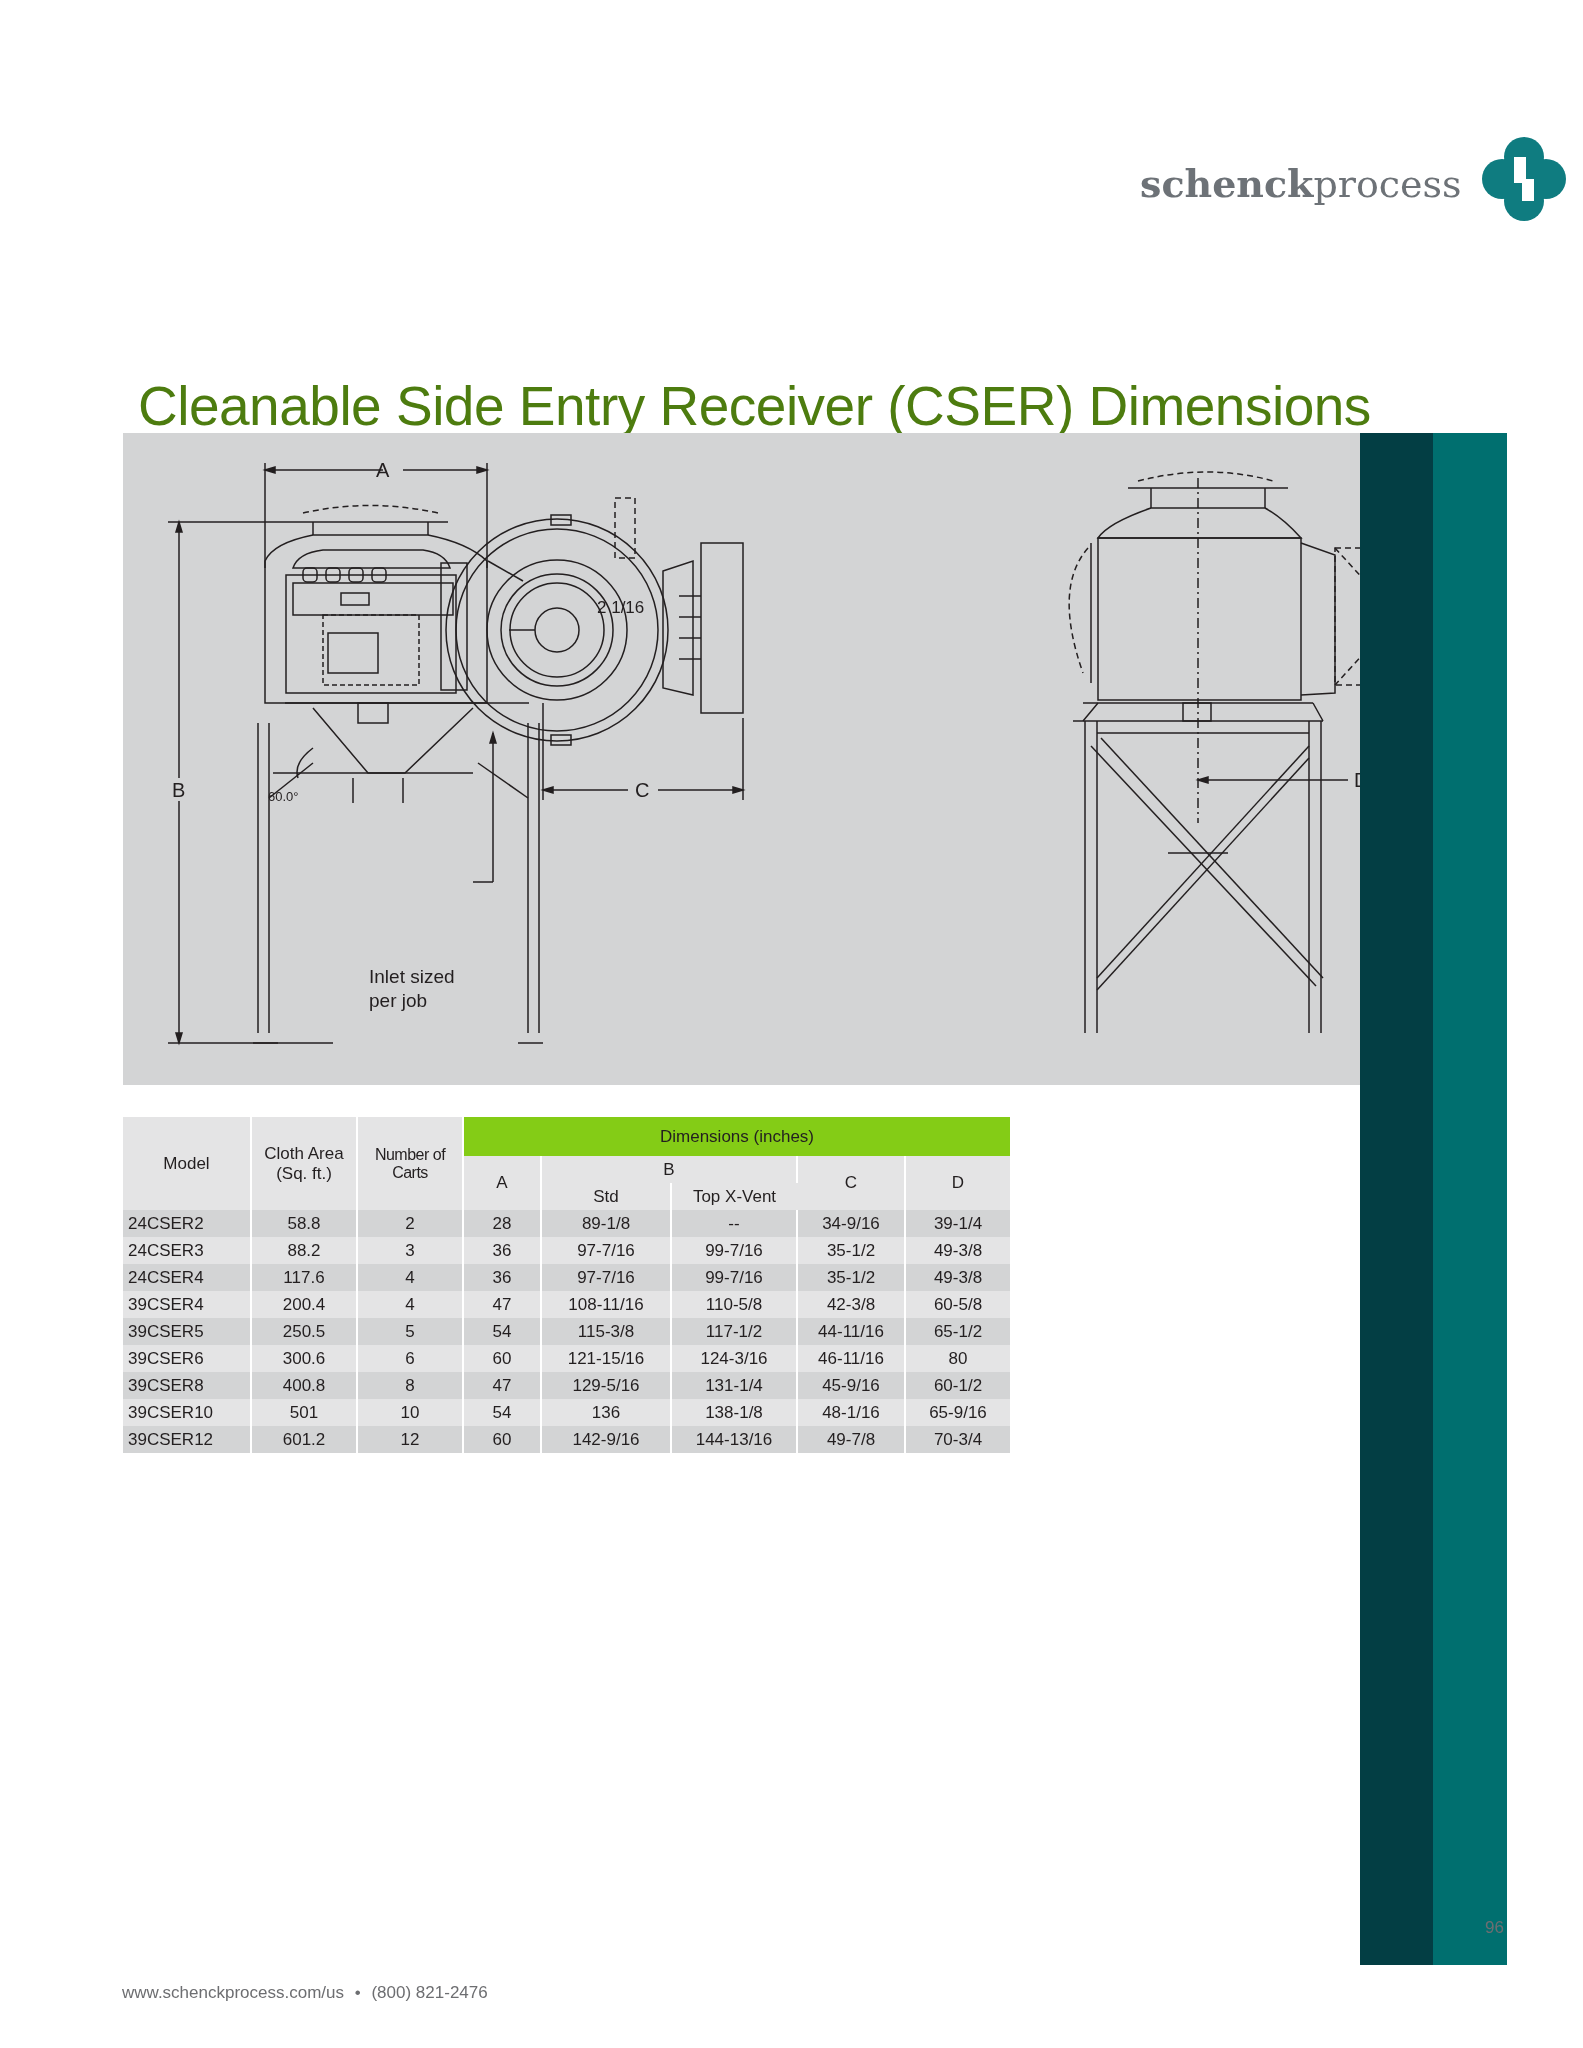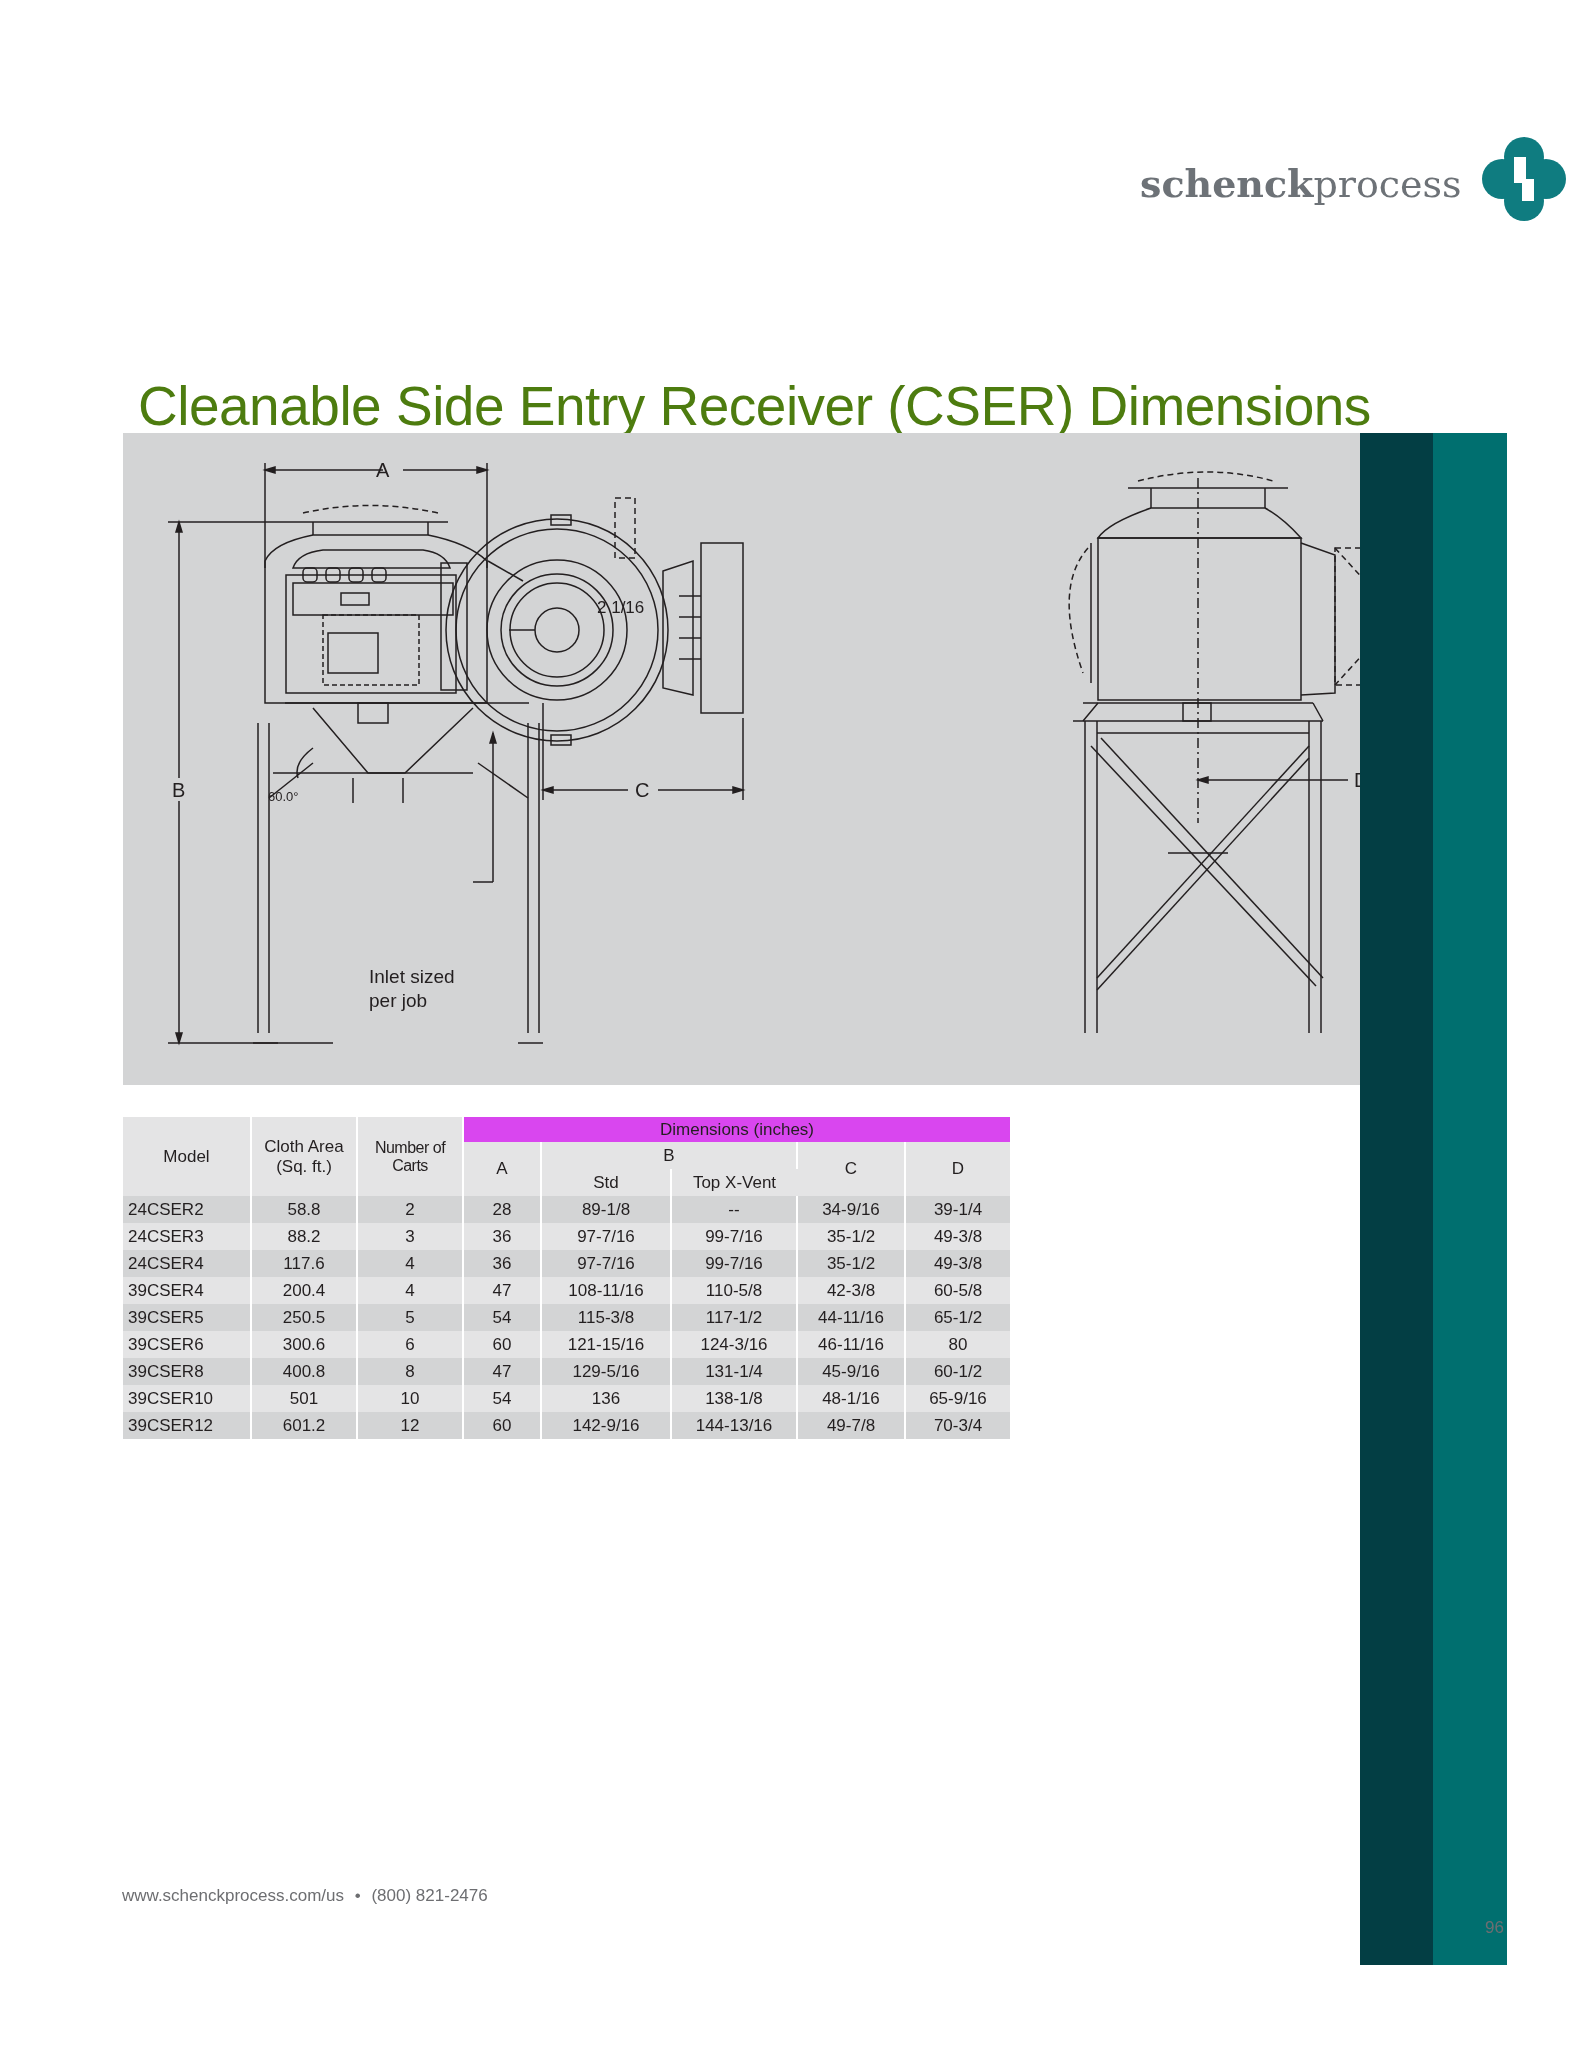--- a/index.html
+++ b/index.html
@@ -10,25 +10,25 @@
   .logo-mark { width:88px; height:88px; }
   .title { position:absolute; left:122px; top:358px; font-size:55px; color:#4d7c0f; font-weight:normal; letter-spacing:-0.5px; margin:16px; white-space:nowrap; }
   .figure { position:absolute; left:123px; top:433px; width:1237px; height:652px; background:#d3d4d5; }
   .figure svg { position:absolute; left:0; top:0; }
   .bar-dark { position:absolute; left:1360px; top:433px; width:73px; height:1532px; background:#033e44; }
   .bar-teal { position:absolute; left:1433px; top:433px; width:74px; height:1532px; background:#006f6f; }
   table.spec { position:absolute; left:123px; top:1117px; border-collapse:collapse; font-size:17px; color:#231f20; }
   table.spec td, table.spec th { font-weight:normal; text-align:center; padding:0; height:27px; border-right:2px solid #ffffff; }
   table.spec td:last-child, table.spec th:last-child { border-right:none; }
   table.spec thead th { background:#e4e4e5; }
-  table.spec thead th.dimtop { background:#d946ef; height:25px; }
+  table.spec thead th.dimtop { background:#84cc16; height:39px; }
   table.spec tbody tr:nth-child(odd) td { background:#d3d4d5; }
   table.spec tbody tr:nth-child(even) td { background:#e4e4e5; }
   table.spec td.model { text-align:left; padding-left:5px; }
-  .footer { position:absolute; left:122px; top:1886px; font-size:17px; color:#6d6e71; }
+  .footer { position:absolute; left:122px; top:1983px; font-size:17px; color:#6d6e71; }
   .pageno { position:absolute; left:1485px; top:1918px; font-size:17px; color:#6d6e71; }
   .dlabel { font-family:"Liberation Sans", sans-serif; fill:#231f20; }
 </style>
 </head>
 <body>
 
 <div class="logo">
   <div class="logo-text"><b>schenck</b><span>process</span></div>
   <svg class="logo-mark" viewBox="0 0 88 88">
     <g fill="#0f7c80">

